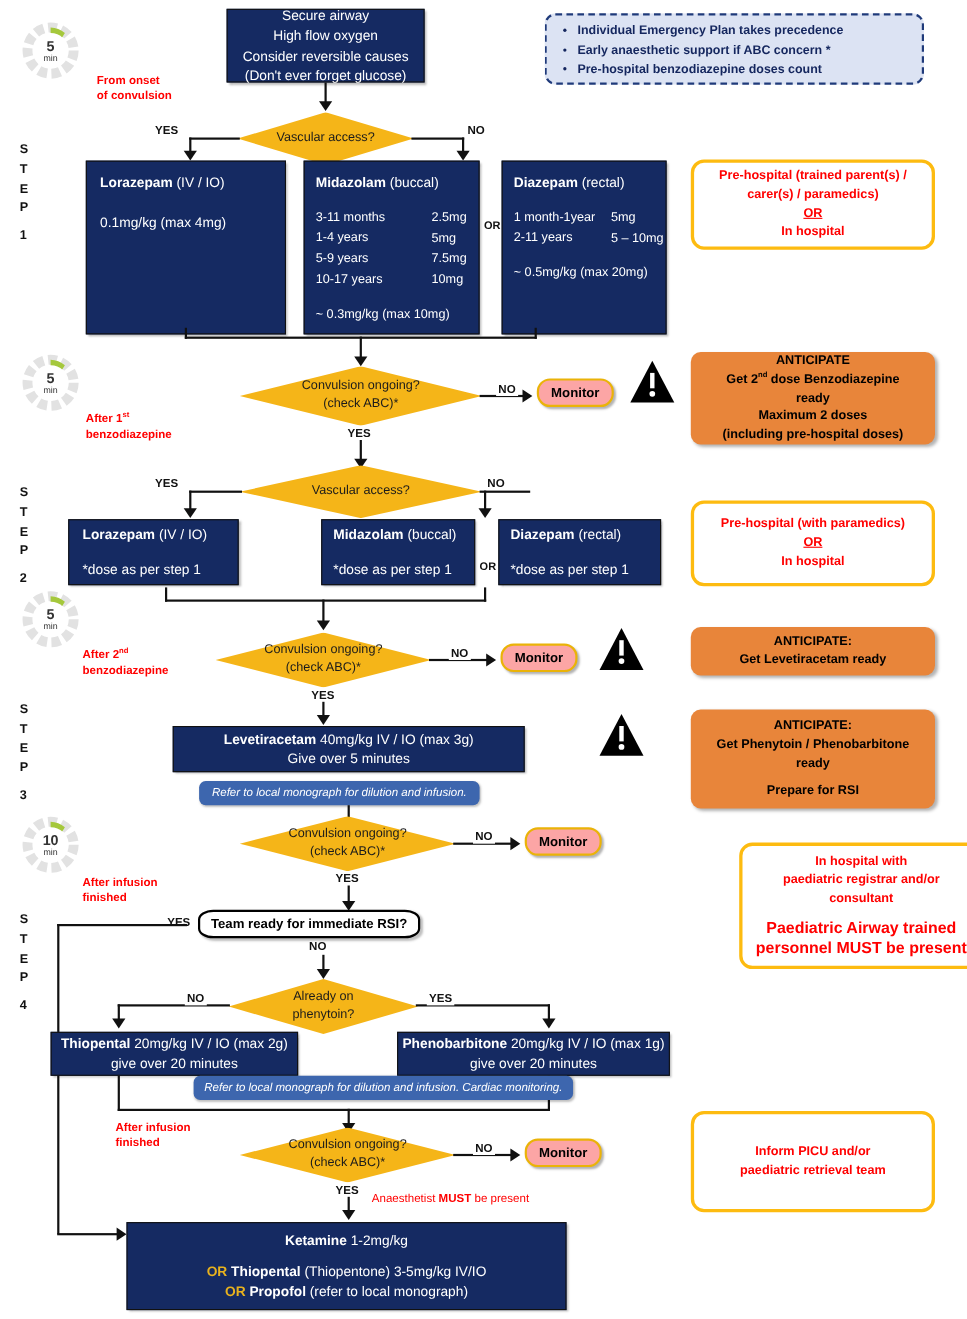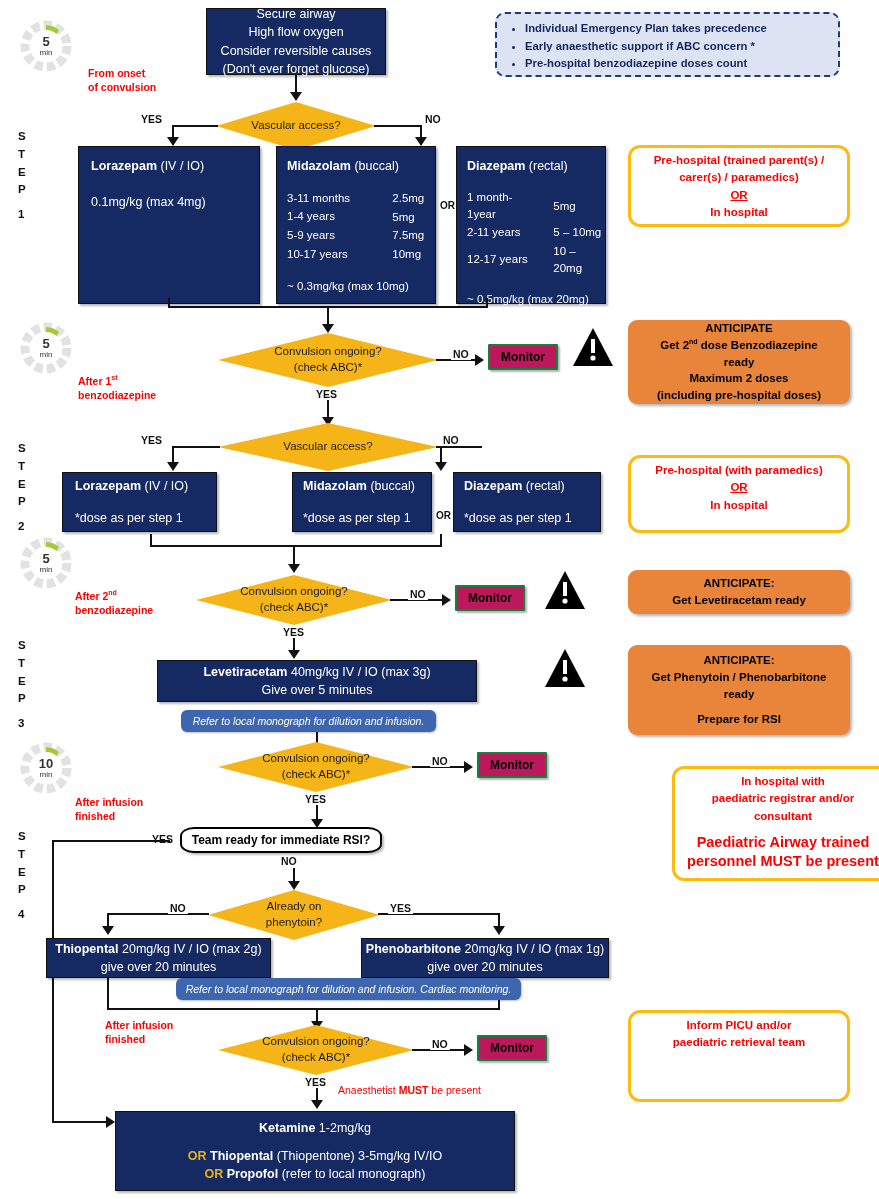--- a/index.html
+++ b/index.html
@@ -17,34 +17,34 @@
   .navy .gold{color:#E8B21E;font-weight:bold;}
 
   
   .diamond{display:flex;align-items:center;justify-content:center;}
   .diamond .dshape{position:absolute;inset:0;background:#F5B518;
         clip-path:polygon(50% 0,100% 50%,50% 100%,0 50%);}
   .diamond .dtext{position:relative;z-index:2;text-align:center;
         font-size:11.5px;color:#1b1b1b;line-height:1.35;}
 
   
-  .monitor{background:#be185d;border:2px solid #15803d;border-radius:1px;
+  .monitor{background:#fca5a5;border:2px solid #eab308;border-radius:12px;
         display:flex;align-items:center;justify-content:center;
         font-size:12px;font-weight:bold;color:#000;
         box-shadow:2px 2px 2px rgba(0,0,0,.3);}
 
   
   .orange{background:#E8853A;border-radius:9px;color:#000;
         display:flex;flex-direction:column;justify-content:center;
         text-align:center;font-size:11.5px;font-weight:bold;line-height:1.45;
         box-shadow:2px 2px 3px rgba(0,0,0,.3);padding:4px 6px;}
 
   
   .ybox{background:#fff;border:3px solid #FDBB10;border-radius:12px;
-        color:#FF0000;display:flex;flex-direction:column;
+        color:#FF0000;display:flex;flex-direction:column;justify-content:center;
         text-align:center;font-size:11.5px;font-weight:bold;line-height:1.5;
         padding:4px 8px;}
 
   
   .infonote{background:#DCE3F3;border:2px dashed #1F3A7A;border-radius:10px;
         padding:6px 10px;}
   .infonote ul{margin:0;padding-left:18px;}
   .infonote li{color:#14265e;font-size:11.3px;font-weight:bold;line-height:1.55;}
 
   
@@ -272,24 +272,20 @@
     <table style="margin:14px 0 0 10px;border-collapse:collapse;font-size:11.5px;color:#fff;">
       <tbody>
           <tr>
             <td style="padding:0 12px 1px 0;">1 month-1year</td>
             <td>5mg</td>
           </tr>
       <tr>
             <td style="padding:0 12px 1px 0;">2-11 years</td>
             <td>5 – 10mg</td>
           </tr>
-      <tr>
-            <td style="padding:0 12px 1px 0;">12-17 years</td>
-            <td>10 –20mg</td>
-          </tr>
     </tbody>
       </table>
     <div style="padding:14px 10px 0;font-size:11.5px;">~ 0.5mg/kg (max 20mg)</div>
   </div>
 
   <div class="abs ybox" style="left:628px;top:145px;width:222px;height:82px;">
     <div>Pre-hospital (trained parent(s) /</div>
     <div>carer(s) / paramedics)</div>
     <div style="text-decoration:underline;">OR</div>
     <div>In hospital</div>

